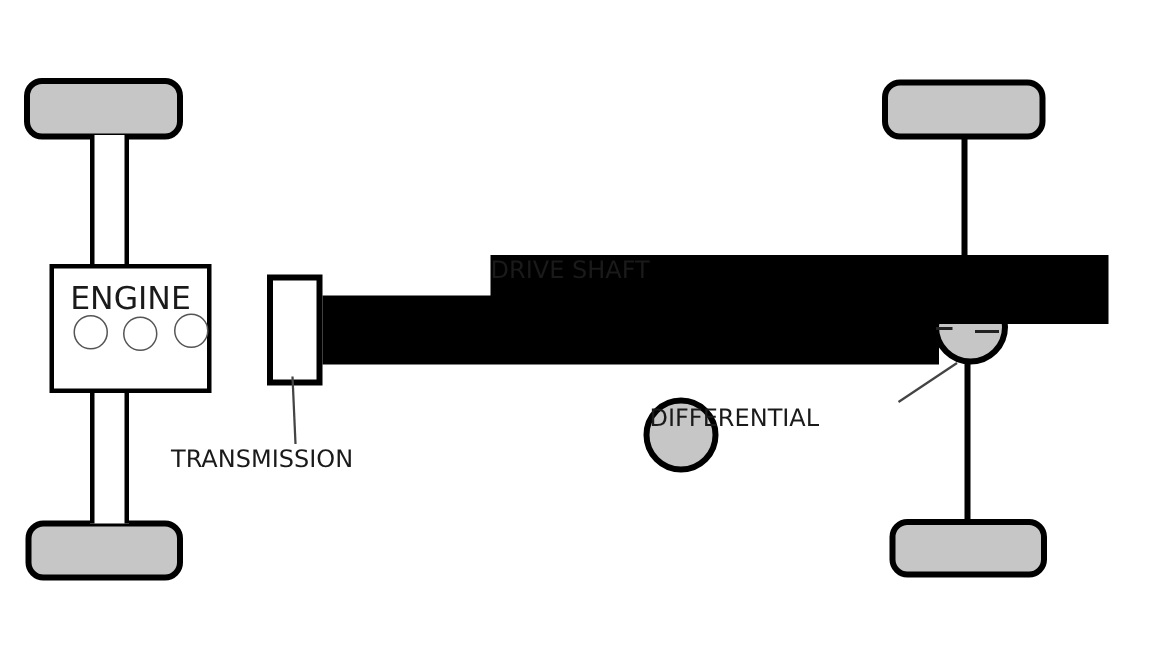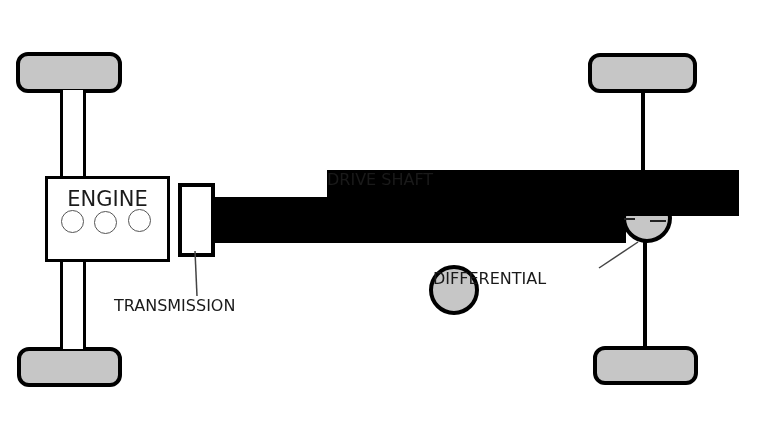--- a/index.html
+++ b/index.html
@@ -49,22 +49,22 @@
   .axle-single {
     position: absolute;
     width: 4px;
     background: var(--outline);
   }
   .axle-single.top    { left: 641px; top: 91px;  height: 104px; }
   .axle-single.bottom { left: 643px; top: 240px; height: 108px; }
 
   .engine-box {
     position: absolute;
-    left: 45px; top: 176px;
-    width: 125px; height: 86px;
+    left: 33px; top: 176px;
+    width: 108px; height: 86px;
     background: var(--background);
     border: 3px solid var(--outline);
   }
   .engine-label {
     position: absolute;
     left: 0; right: 0; top: 8px;
     text-align: center;
     font-size: 21px;
     color: var(--text);
     white-space: nowrap;

